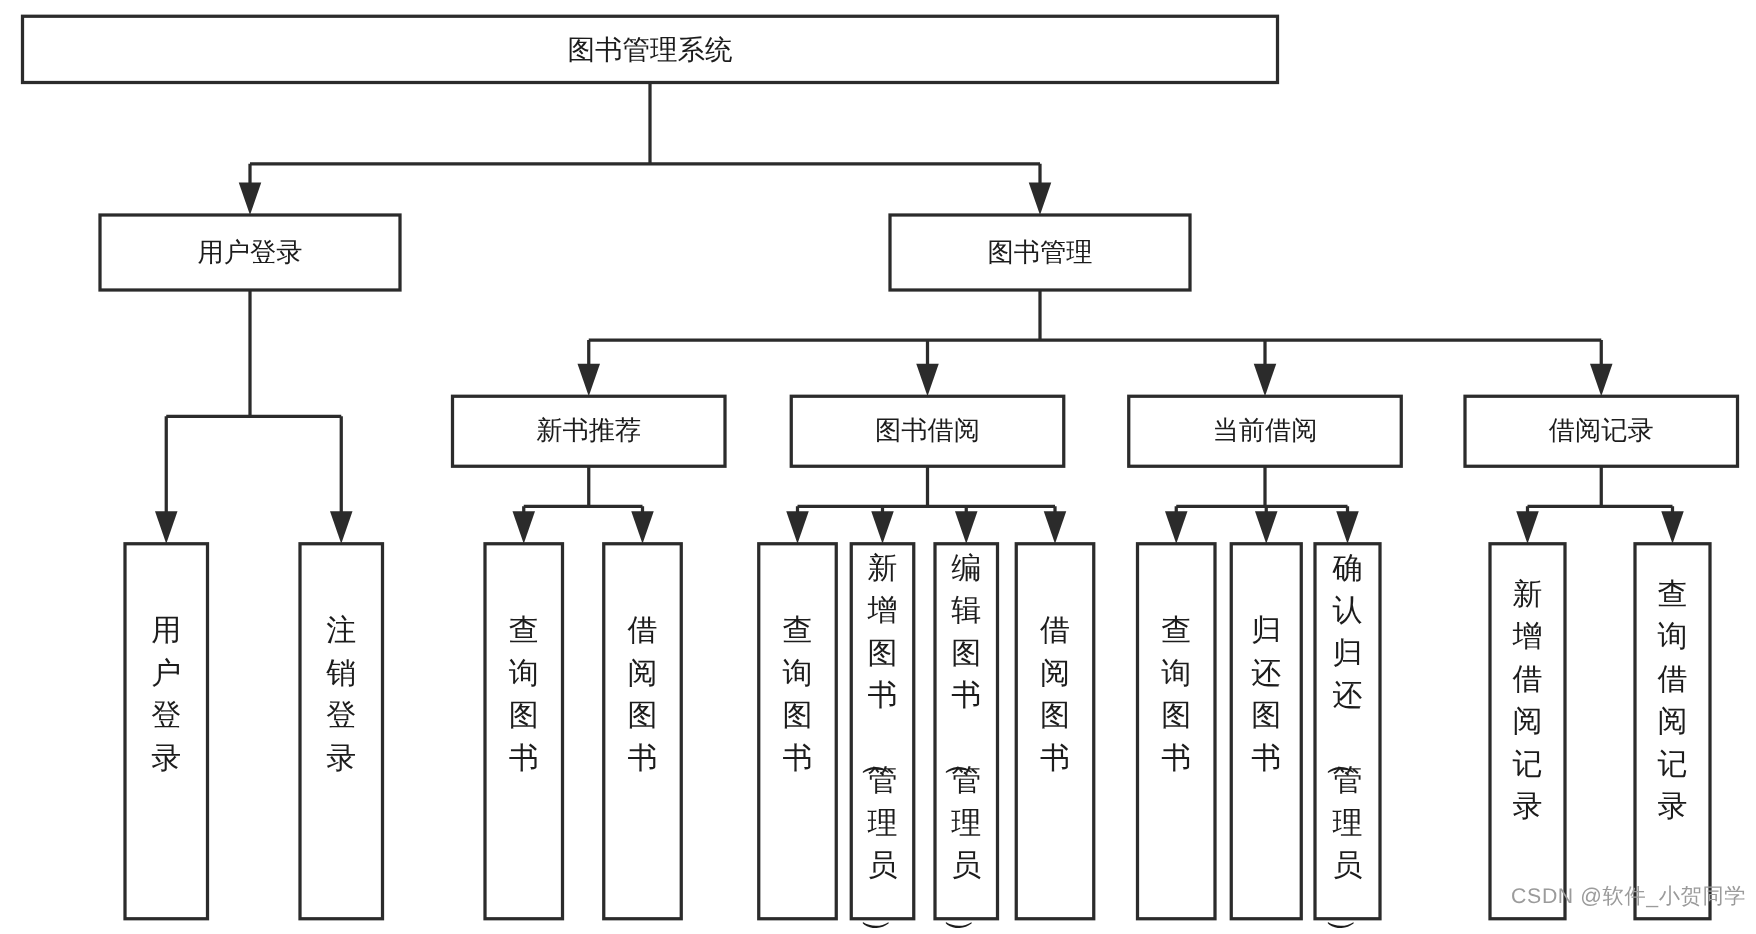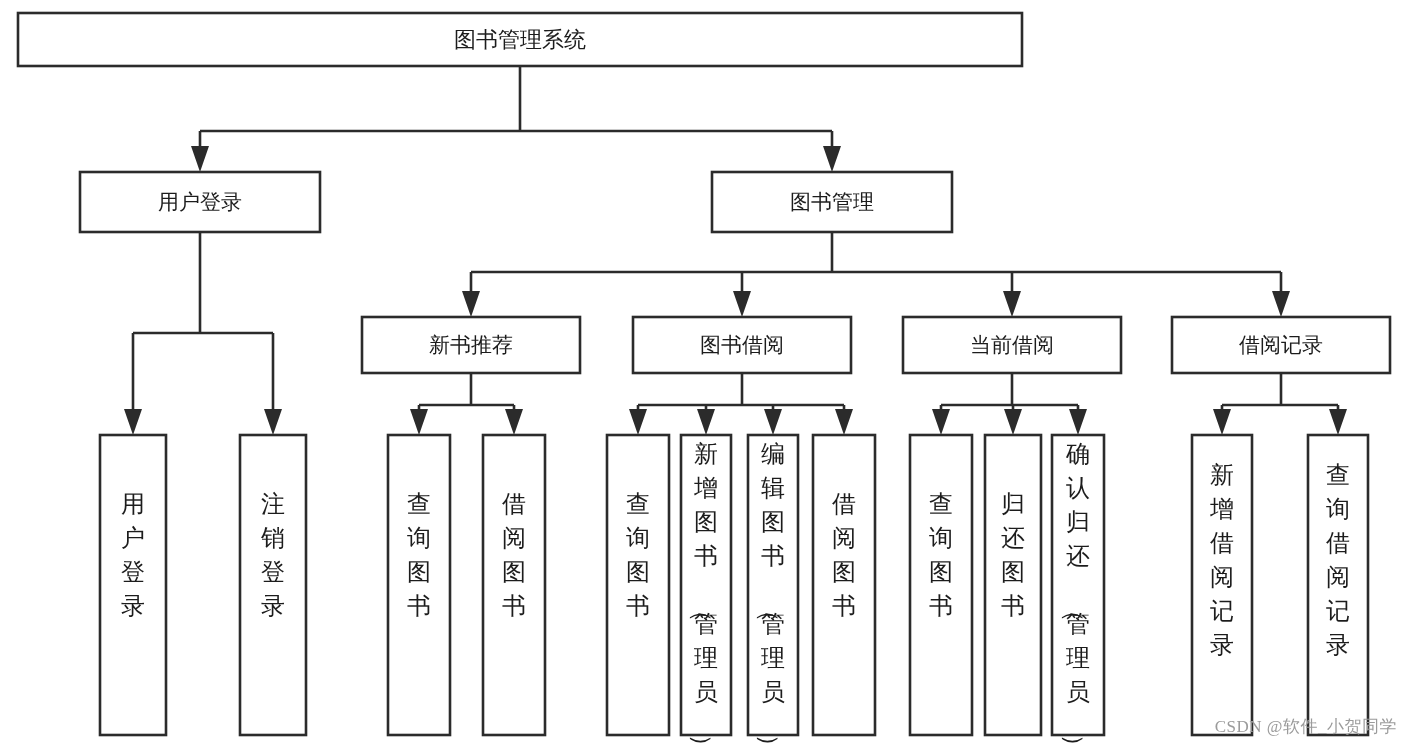--- a/index.html
+++ b/index.html
@@ -49,22 +49,22 @@
   }
   .vert-label {
     font-family: "Liberation Sans", "DejaVu Sans", sans-serif;
     fill: #1c1c1c;
     font-size: 24px;
     text-anchor: middle;
   }
   .watermark {
     position: absolute;
     right: 8px;
-    bottom: 9px;
-    font-family: Liberation Serif, serif;
+    bottom: 19px;
+    font-family: Liberation Sans, sans-serif;
     font-size: 17px;
     color: #9b9b9b;
     letter-spacing: 0.5px;
     white-space: nowrap;
     pointer-events: none;
   }
 </style>
 </head>
 <body>
 

